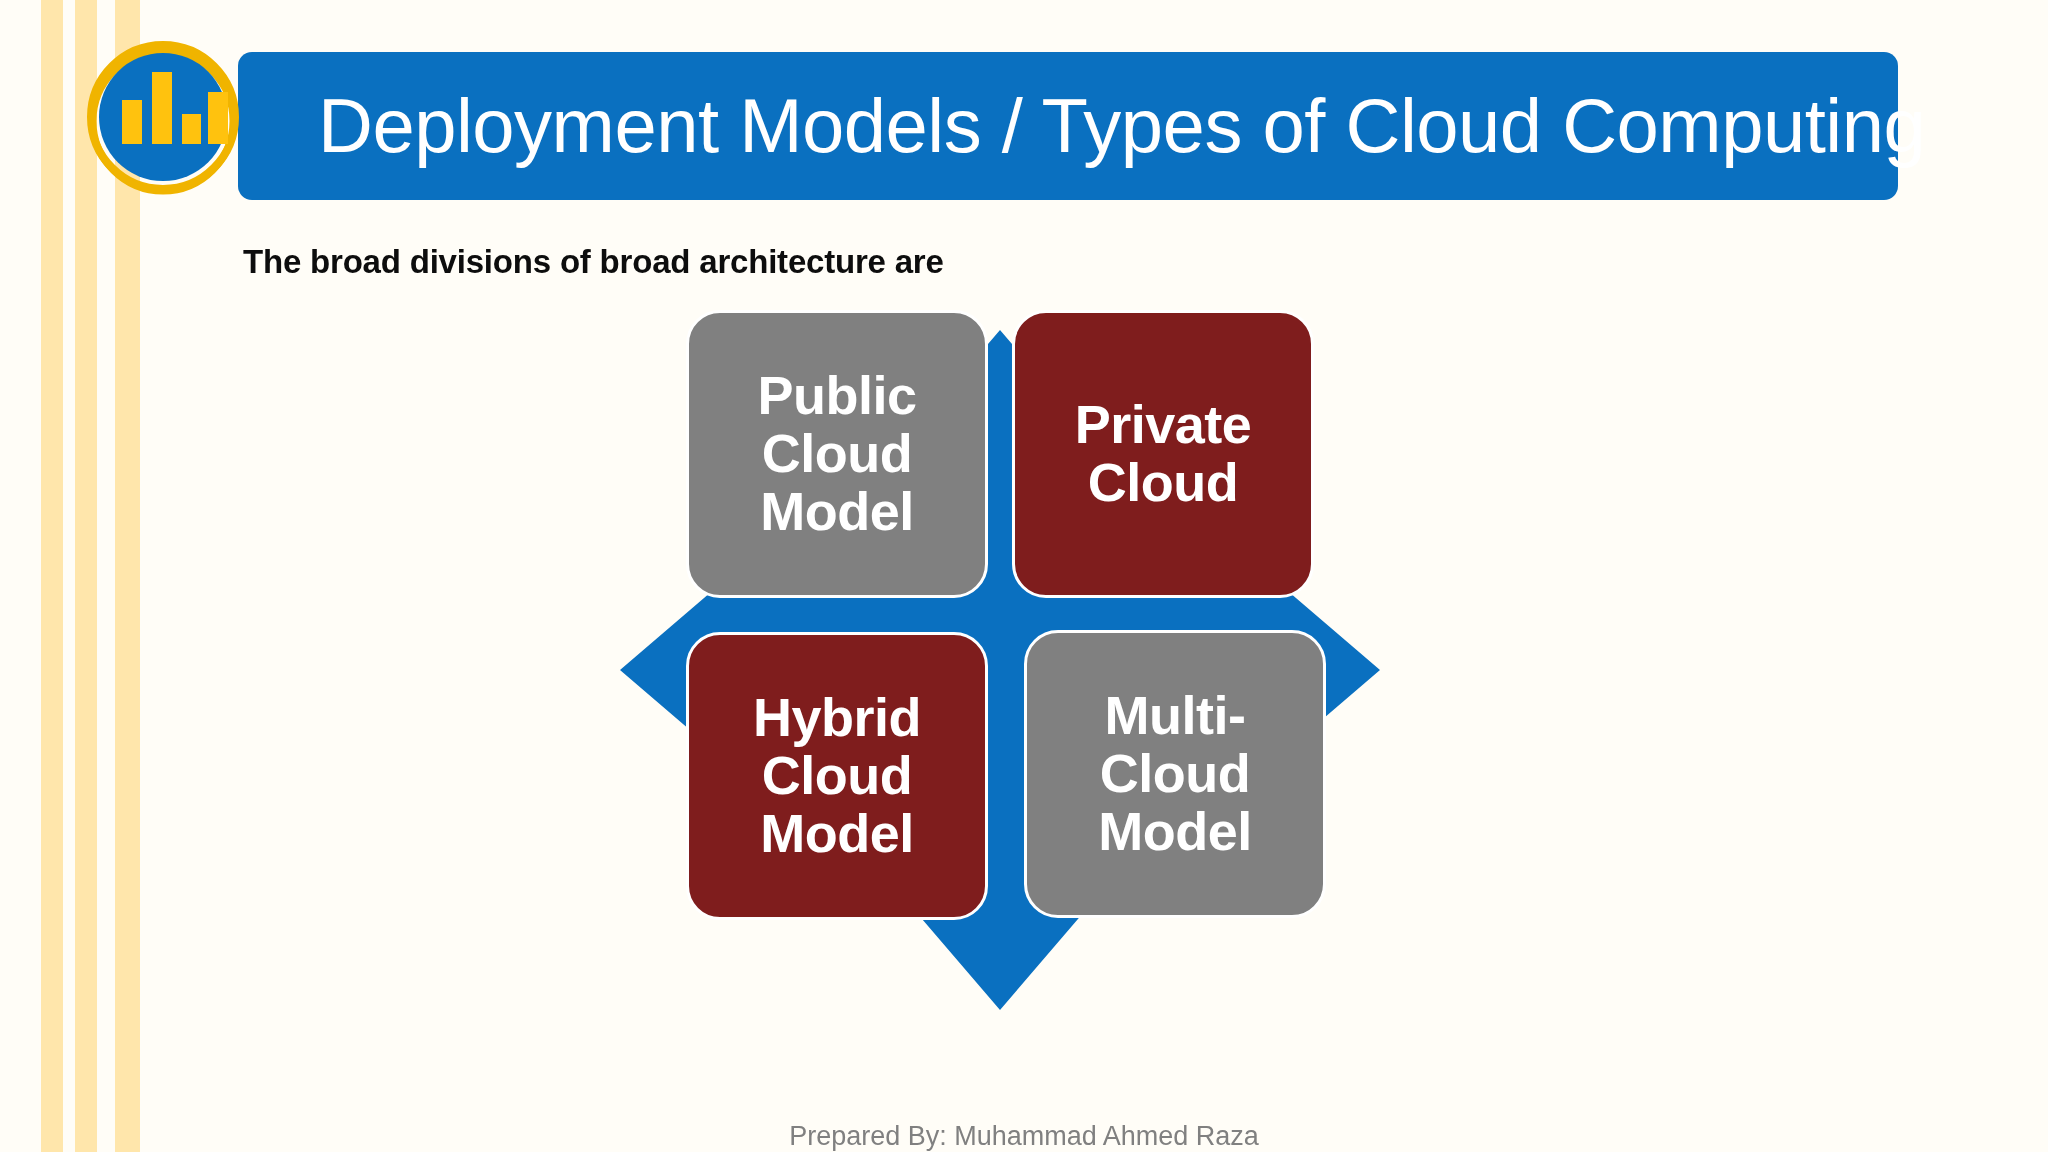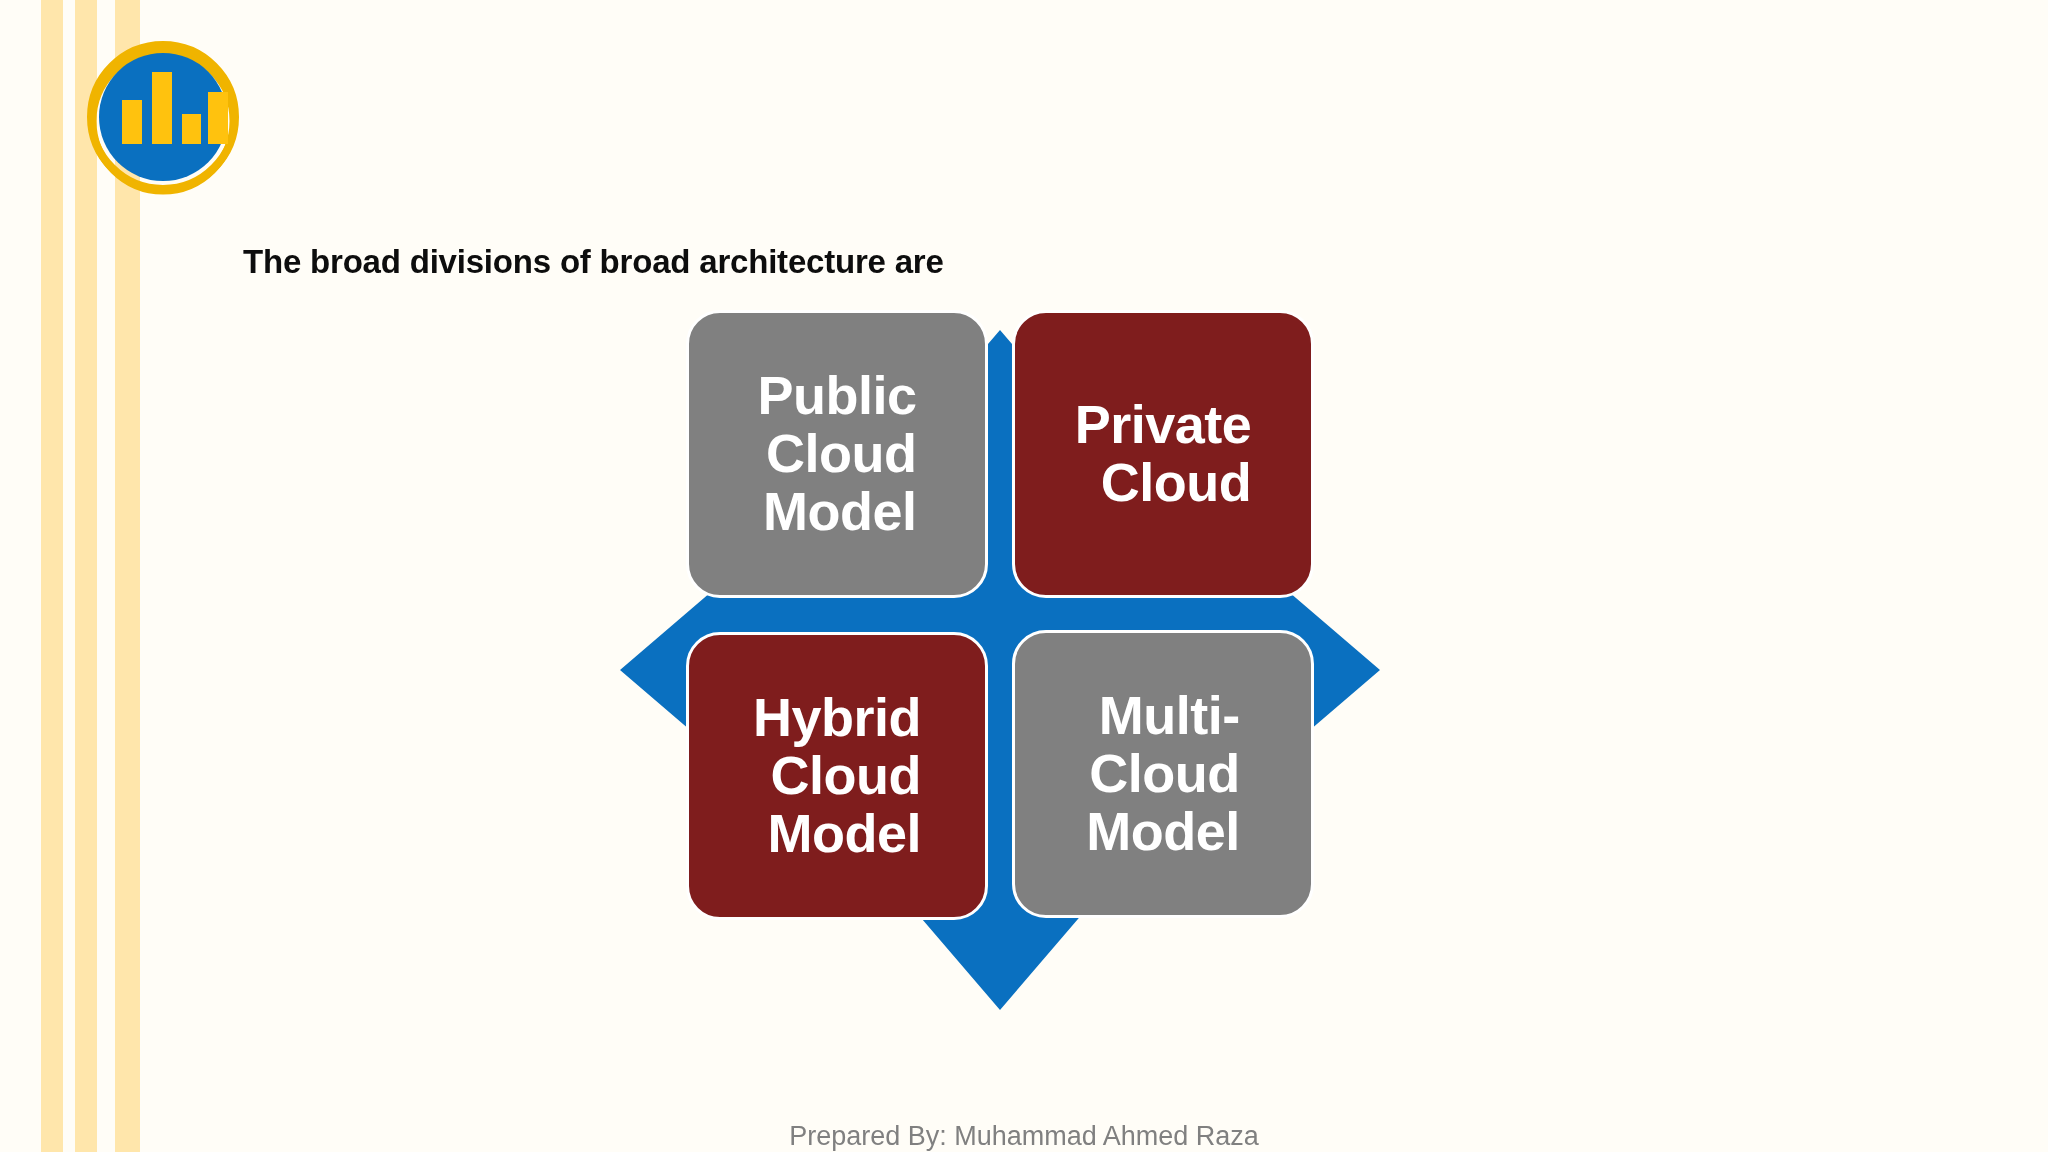--- a/index.html
+++ b/index.html
@@ -103,32 +103,32 @@
     height: 800px;
   }
   .quad {
     position: absolute;
     box-sizing: border-box;
     border-radius: 34px;
     border: 3px solid #ffffff;
     display: flex;
     align-items: center;
     justify-content: center;
-    text-align: right;
+    text-align: center;
     color: #ffffff;
     font-family: "Liberation Sans", sans-serif;
     font-weight: 700;
     font-size: 54px;
     line-height: 1.07;
     letter-spacing: -0.5px;
   }
   .quad-tl { left: 86px;  top: 0px;   width: 302px; height: 288px; }
   .quad-tr { left: 412px; top: 0px;   width: 302px; height: 288px; }
   .quad-bl { left: 86px;  top: 322px; width: 302px; height: 288px; }
-  .quad-br { left: 412px; top: 320px; width: 302px; height: 288px; }
+  .quad-br { left: 424px; top: 320px; width: 302px; height: 288px; }
 
   .fill-gray { background: #808080; }
   .fill-blue { background: #7f1d1d; }
 
   .quad-label {
     display: block;
     padding: 0 8px;
   }
 
   
@@ -148,20 +148,23 @@
 </style>
 </head>
 <body>
 
 <div id="slide">
 
   <div class="stripe stripe-1"></div>
   <div class="stripe stripe-2"></div>
   <div class="stripe stripe-3"></div>
 
+  <div class="title-bar">
+    <div class="title-text">Deployment Models / Types of Cloud Computing</div>
+  </div>
 
   <div class="logo">
     <svg viewBox="0 0 166 166" width="166" height="166">
       <circle cx="83" cy="83" r="72" fill="none" stroke="#f0b400" stroke-width="8"></circle>
       <circle cx="83" cy="87" r="70" fill="none" stroke="#f0b400" stroke-width="7"></circle>
       <circle cx="83" cy="83" r="64" fill="#0a70c0"></circle>
       <rect x="42" y="66" width="20" height="44" fill="#ffc20e"></rect>
       <rect x="72" y="38" width="20" height="72" fill="#ffc20e"></rect>
       <rect x="102" y="80" width="19" height="30" fill="#ffc20e"></rect>
       <rect x="128" y="58" width="20" height="52" fill="#ffc20e"></rect>

